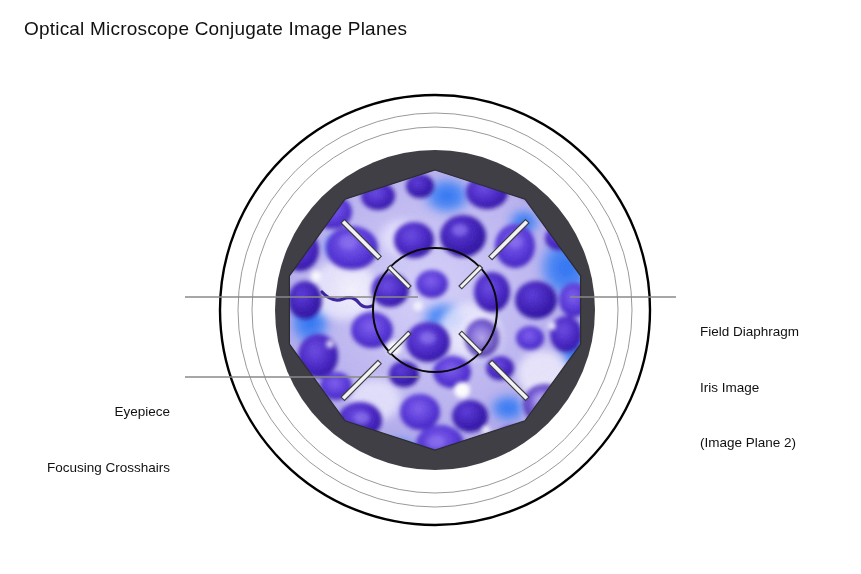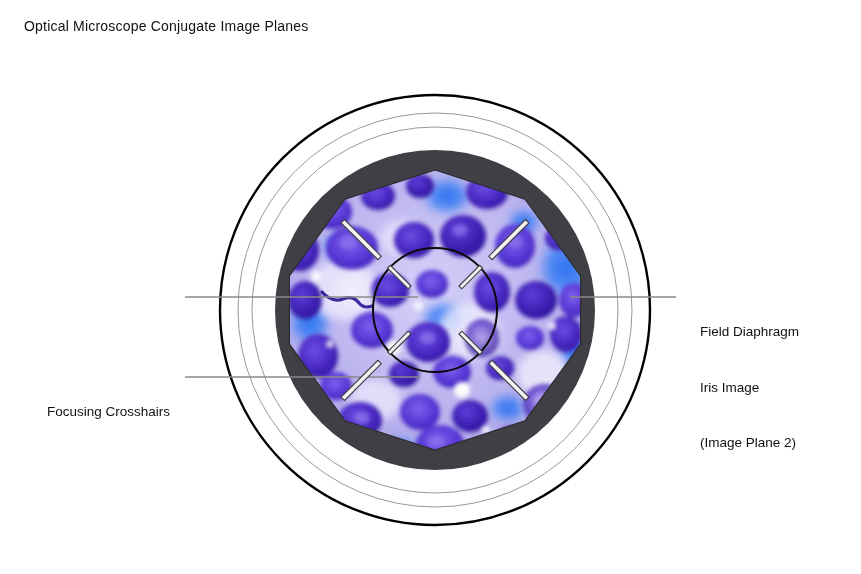--- a/index.html
+++ b/index.html
@@ -6,21 +6,21 @@
   html,body{margin:0;padding:0;background:#ffffff;}
   body{
     width:861px;height:574px;position:relative;overflow:hidden;
     font-family:"Liberation Sans","DejaVu Sans",sans-serif;
     color:#111111;
   }
   #stage{position:absolute;inset:0;width:861px;height:574px;}
 
   #title{
     position:absolute;left:24px;top:18px;
-    font-size:14px;font-weight:400;letter-spacing:.2px;
+    font-size:19px;font-weight:400;letter-spacing:.2px;
     color:#111;white-space:nowrap;
   }
 
   .label{
     position:absolute;font-size:13.5px;line-height:18.5px;
     color:#111;white-space:pre;
   }
   .label.left{text-align:right;}
   .label.right{text-align:left;}
 
@@ -234,20 +234,21 @@
         </g>
         <g>
           <polygon points="488.7,363.7 525.5,400.5 528.9,397.1 492.1,360.3"></polygon>
         </g>
       </g>
     </g>
   </svg>
 
 
   <div class="label left" id="lbl-eyepiece">
+    <div>Eyepiece</div>
     <div>Focusing Crosshairs</div>
   </div>
 
   <div class="label right" id="lbl-field">
     <div>Field Diaphragm</div>
     <div>Iris Image</div>
     <div>(Image Plane 2)</div>
   </div>
 
 </div>

